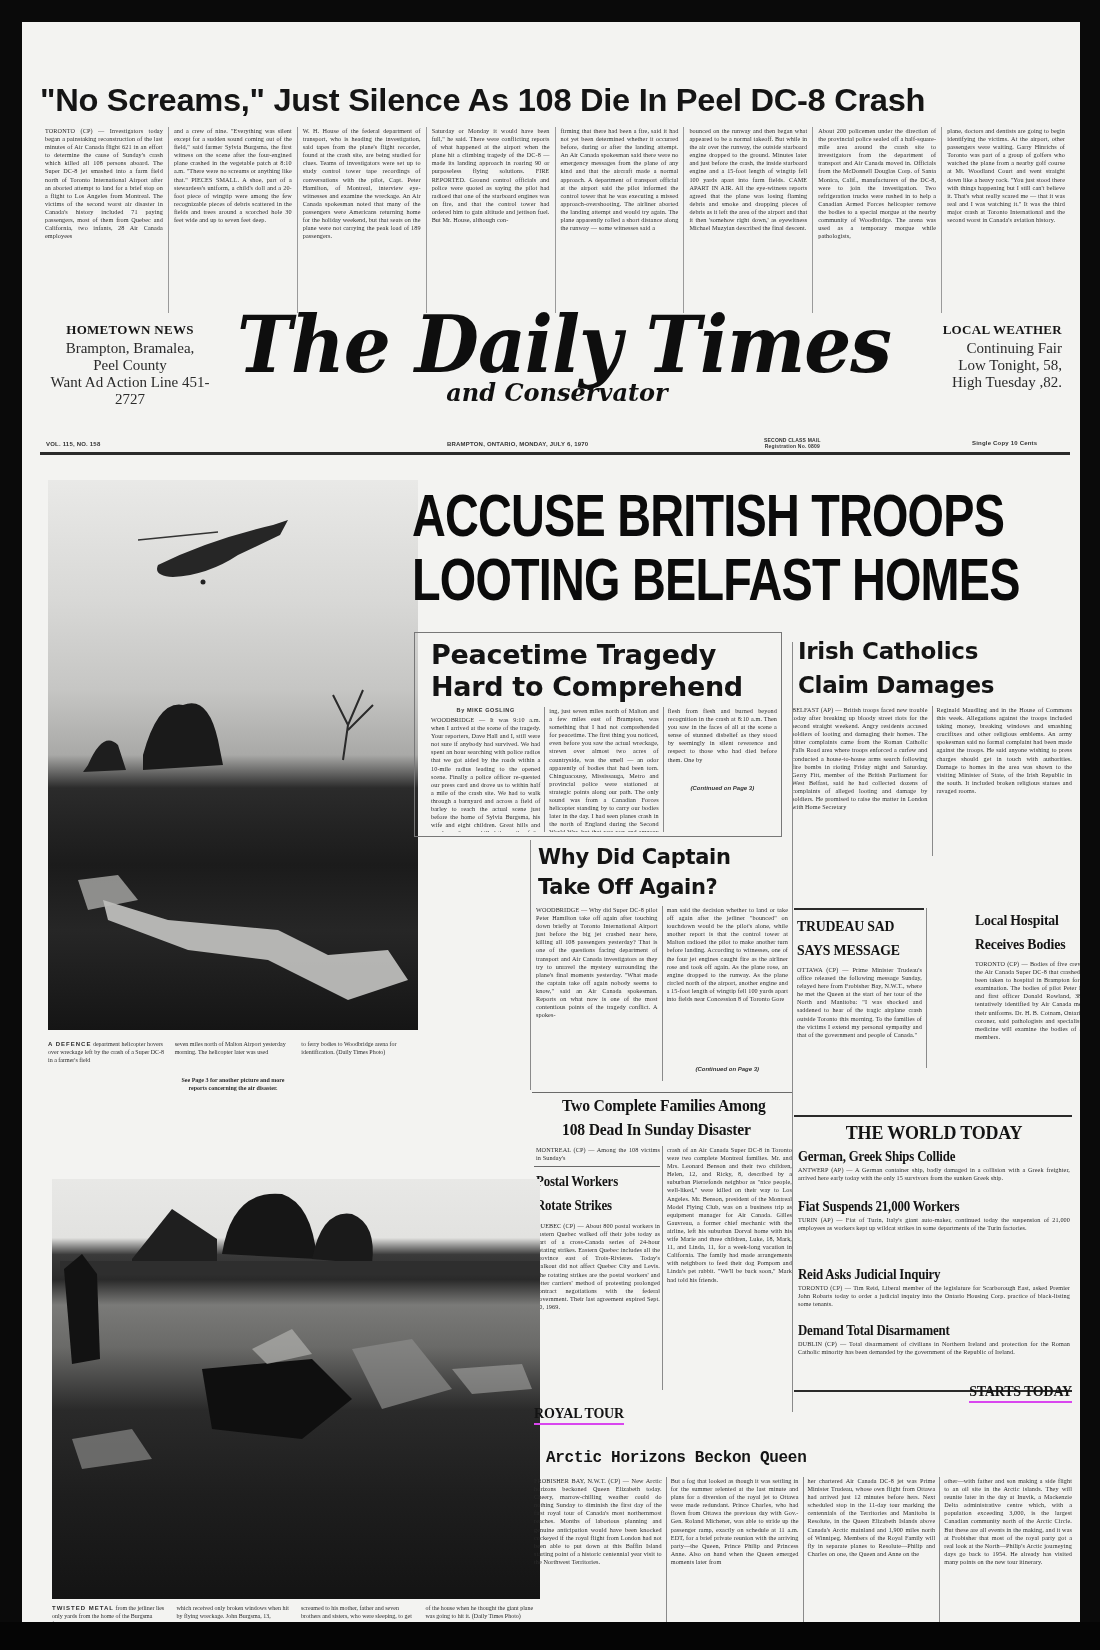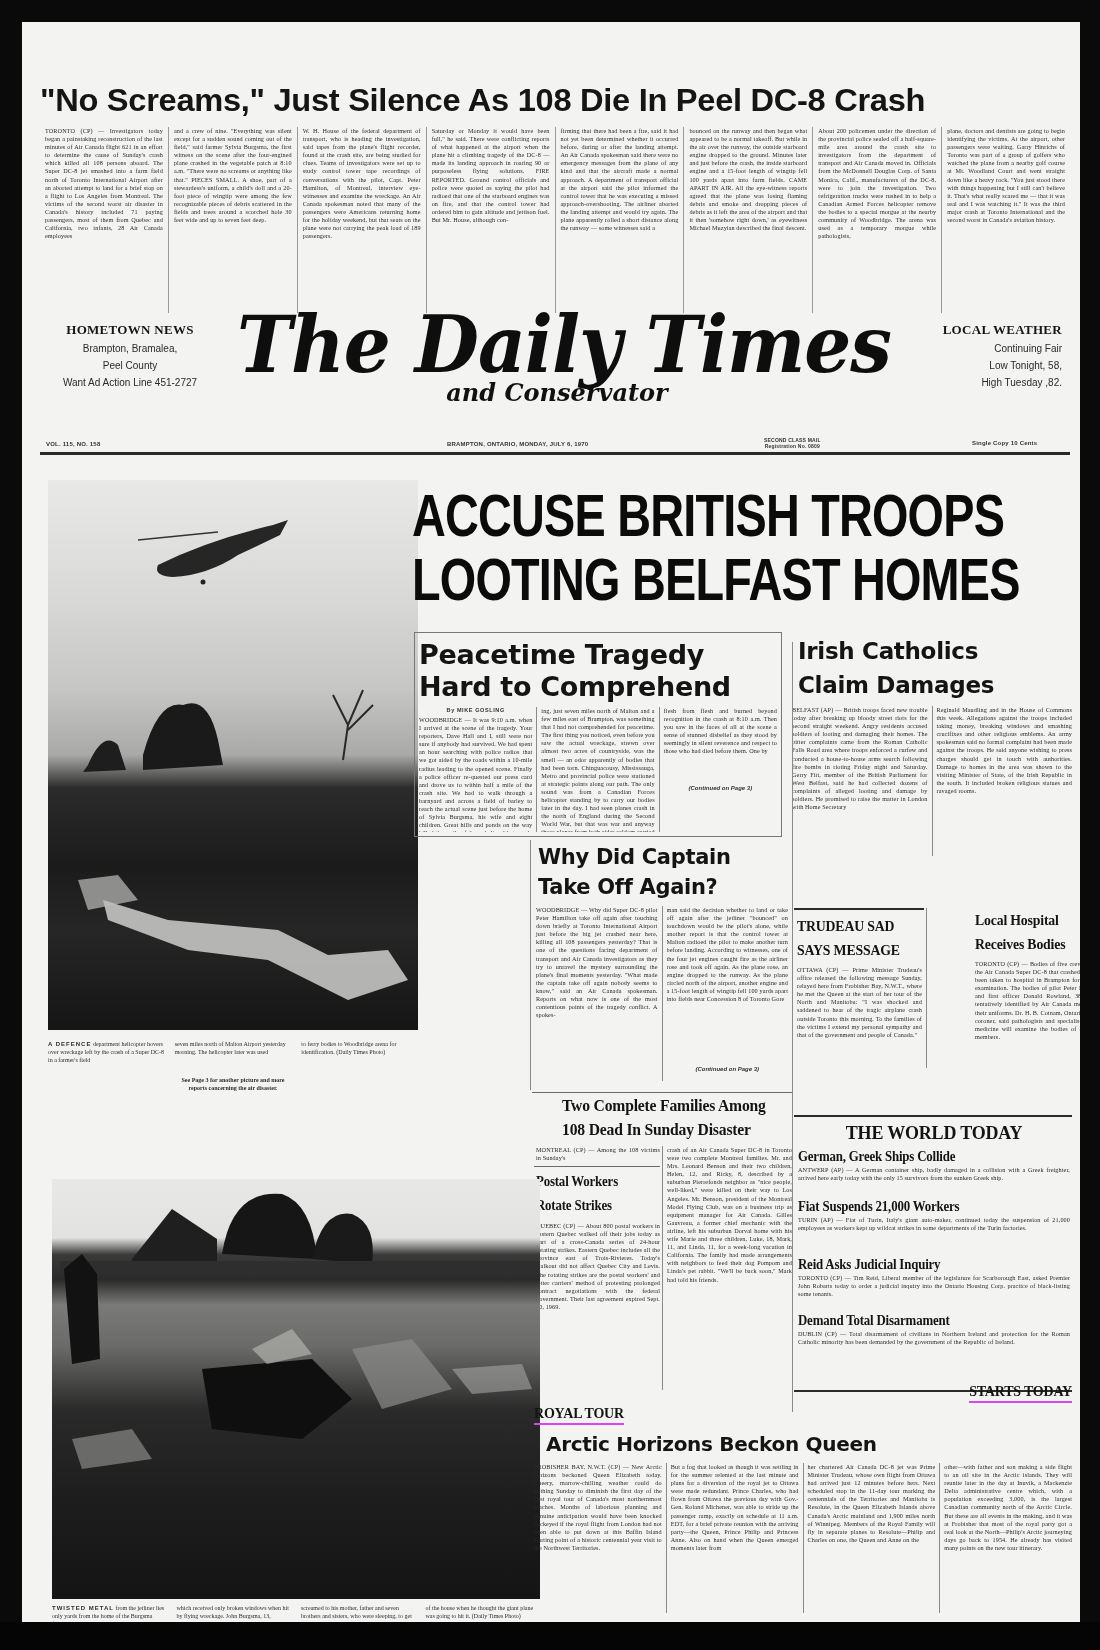--- a/index.html
+++ b/index.html
@@ -22,21 +22,21 @@
   }
   .top-cols { display: flex; gap: 0; }
   .top-cols > div { flex: 1; padding: 0 5px; }
   .top-cols > div + div { border-left: 1px solid #9a9a9a; }
   .flag {
     font-family: "DejaVu Serif", serif; font-weight: bold; font-size: 74px; letter-spacing: -1px;
     color: #0e0e0e; white-space: nowrap; transform: scaleY(1.05); font-style: italic;
   }
   .subflag { font-family: "DejaVu Serif", serif; font-weight: bold; font-size: 24px; color: #111; font-style: italic; }
   .ear-title { font-family: "Liberation Serif", serif; font-weight: bold; font-size: 13px; letter-spacing: 0.3px; }
-  .ear-line { font-family: Liberation Sans, sans-serif; font-size: 10px; line-height: 17px; color: #2a2a2a; }
+  .ear-line { font-family: Liberation Serif, serif; font-size: 15px; line-height: 17px; color: #2a2a2a; }
   .smallcaps { font-family: "Liberation Sans", sans-serif; font-weight: bold; font-size: 6px; color: #333; letter-spacing: 0.2px; }
   .banner {
     font-family: "Liberation Sans", sans-serif; font-weight: bold; font-size: 60px; line-height: 64px;
     color: #0b0b0b; letter-spacing: -1px; white-space: nowrap; transform: scaleX(0.78); transform-origin: left top;
   }
   .slab-hed { font-family: "DejaVu Sans", sans-serif; font-weight: bold; color: #141414; letter-spacing: -0.3px; }
   .cond-hed { font-family: "Liberation Serif", serif; font-weight: bold; color: #141414; letter-spacing: -0.2px; transform: scaleX(0.92); transform-origin: left; white-space: nowrap; }
   .byline { font-family: "Liberation Sans", sans-serif; font-weight: bold; font-size: 5.5px; color: #333; text-align: center; letter-spacing: 0.6px; }
   .cont { font-family: "Liberation Sans", sans-serif; font-weight: bold; font-style: italic; font-size: 6px; color: #333; text-align: center; }
   .photo { position: absolute; overflow: hidden; }
@@ -116,21 +116,21 @@
       <div style="flex:1;">to ferry bodies to Woodbridge arena for identification. (Daily Times Photo)</div>
     </div>
     <div style="width:110px; margin:12px auto 0; text-align:center; font-weight:bold;">See Page 3 for another picture and more reports concerning the air disaster.</div>
   </div>
 
   <div class="abs" style="left:390px; top:462px; width:660px;">
     <div class="banner">ACCUSE BRITISH TROOPS</div>
     <div class="banner">LOOTING BELFAST HOMES</div>
   </div>
 
-  <div class="box" style="left:392px; top:610px; width:368px; height:205px; border-color:#777;">
+  <div class="box" style="left:392px; top:610px; width:368px; height:205px; border-color:#777;padding-left:12px;">
     <div class="slab-hed" style="font-size:27px; line-height:32px; padding:6px 0 0 4px;">
       <div>Peacetime Tragedy</div>
       <div>Hard to Comprehend</div>
     </div>
     <div style="display:flex; padding:4px 4px 0; gap:0;">
       <div style="flex:1; padding-right:4px; height:125px; overflow:hidden;">
         <div class="byline">By MIKE GOSLING</div>
         <div class="body-text" style="margin-top:3px;">WOODBRIDGE — It was 9:10 a.m. when I arrived at the scene of the tragedy. Your reporters, Dave Hall and I, still were not sure if anybody had survived. We had spent an hour searching with police radios that we got aided by the roads within a 10-mile radius leading to the opened scene. Finally a police officer re-quested our press card and drove us to within half a mile of the crash site. We had to walk through a barnyard and across a field of barley to reach the actual scene just before the home of Sylvia Burgsma, his wife and eight children. Great hills and ponds on the way killed the smile of the unbelievable tragedy that awaited us just around the corner.</div>
       </div>
       <div class="body-text col-rule" style="flex:1; padding:0 4px; height:125px; overflow:hidden;">ing, just seven miles north of Malton and a few miles east of Brampton, was something that I had not comprehended for peacetime. The first thing you noticed, even before you saw the actual wreckage, strewn over almost two acres of countryside, was the smell — an odor apparently of bodies that had been torn. Chinguacousy, Mississauga, Metro and provincial police were stationed at strategic points along our path. The only sound was from a Canadian Forces helicopter standing by to carry our bodies later in the day. I had seen planes crash in the north of England during the Second World War, but that was war and anyway those planes from both sides seldom carried any more than the pilot who often had a chance to bail out. The scene that met us on a peaceful, bright Sunday morn-</div>
@@ -209,21 +209,21 @@
   <div class="abs" style="left:776px; top:1098px; width:272px;">
     <div class="cond-hed" style="font-size:18px; text-align:center; transform:none; line-height:26px;">THE WORLD TODAY</div>
     <div style="margin-top:2px;">
       <div class="cond-hed" style="font-size:14px; line-height:18px;">German, Greek Ships Collide</div>
       <div class="body-text" style="height:26px; overflow:hidden;">ANTWERP (AP) — A German container ship, badly damaged in a collision with a Greek freighter, arrived here early today with the only 15 survivors from the sunken Greek ship.</div>
     </div>
     <div style="margin-top:6px;">
       <div class="cond-hed" style="font-size:14px; line-height:18px;">Fiat Suspends 21,000 Workers</div>
       <div class="body-text" style="height:34px; overflow:hidden;">TURIN (AP) — Fiat of Turin, Italy's giant auto-maker, continued today the suspension of 21,000 employees as workers kept up wildcat strikes in some departments of the Turin factories.</div>
     </div>
-    <div style="margin-top:6px;">
+    <div style="margin-top:16px;">
       <div class="cond-hed" style="font-size:14px; line-height:18px;">Reid Asks Judicial Inquiry</div>
       <div class="body-text" style="height:32px; overflow:hidden;">TORONTO (CP) — Tim Reid, Liberal member of the legislature for Scarborough East, asked Premier John Robarts today to order a judicial inquiry into the Ontario Housing Corp. practice of black-listing some tenants.</div>
     </div>
     <div style="margin-top:6px;">
       <div class="cond-hed" style="font-size:14px; line-height:18px;">Demand Total Disarmament</div>
       <div class="body-text" style="height:26px; overflow:hidden;">DUBLIN (CP) — Total disarmament of civilians in Northern Ireland and protection for the Roman Catholic minority has been demanded by the government of the Republic of Ireland.</div>
     </div>
   </div>
   <div class="rule-h" style="left:772px; top:1368px; width:278px; height:2px;"></div>
 
@@ -247,21 +247,21 @@
     <div style="flex:1;">which received only broken windows when hit by flying wreckage. John Burgsma, 13,</div>
     <div style="flex:1;">screamed to his mother, father and seven brothers and sisters, who were sleeping, to get out</div>
     <div style="flex:1;">of the house when he thought the giant plane was going to hit it. (Daily Times Photo)</div>
   </div>
 
   <div class="abs" style="left:512px; top:1384px; width:538px;">
     <div style="display:flex; justify-content:space-between; align-items:flex-end;">
       <span class="cond-hed underline-hed" style="font-size:14px; transform:none;">ROYAL TOUR</span>
       <span class="cond-hed underline-hed" style="font-size:14px; transform:none; margin-top:-30px; position:relative; top:-22px;">STARTS TODAY</span>
     </div>
-    <div class="slab-hed" style="font-size:20px; line-height:30px; padding-left:12px; margin-top:4px;">Arctic Horizons Beckon Queen</div>
+    <div class="slab-hed" style="font-size:16px; line-height:30px; padding-left:12px; margin-top:18px;font-family:Liberation Mono, monospace;">Arctic Horizons Beckon Queen</div>
     <div style="display:flex; margin-top:4px;">
       <div class="body-text" style="flex:1; padding-right:4px; height:150px; overflow:hidden;">FROBISHER BAY, N.W.T. (CP) — New Arctic horizons beckoned Queen Elizabeth today. Cheery, marrow-chilling weather could do nothing Sunday to diminish the first day of the first royal tour of Canada's most northernmost reaches. Months of laborious planning and genuine anticipation would have been knocked cockeyed if the royal flight from London had not been able to put down at this Baffin Island starting point of a historic centennial year visit to the Northwest Territories.</div>
       <div class="body-text col-rule" style="flex:1; padding:0 4px; height:150px; overflow:hidden;">But a fog that looked as though it was settling in for the summer relented at the last minute and plans for a diversion of the royal jet to Ottawa were made redundant. Prince Charles, who had flown from Ottawa the previous day with Gov.-Gen. Roland Michener, was able to stride up the passenger ramp, exactly on schedule at 11 a.m. EDT, for a brief private reunion with the arriving party—the Queen, Prince Philip and Princess Anne. Also on hand when the Queen emerged moments later from</div>
       <div class="body-text col-rule" style="flex:1; padding:0 4px; height:150px; overflow:hidden;">her chartered Air Canada DC-8 jet was Prime Minister Trudeau, whose own flight from Ottawa had arrived just 12 minutes before hers. Next scheduled stop in the 11-day tour marking the centennials of the Territories and Manitoba is Resolute, in the Queen Elizabeth Islands above Canada's Arctic mainland and 1,900 miles north of Winnipeg. Members of the Royal Family will fly in separate planes to Resolute—Philip and Charles on one, the Queen and Anne on the</div>
       <div class="body-text col-rule" style="flex:1; padding-left:4px; height:150px; overflow:hidden;">other—with father and son making a side flight to an oil site in the Arctic islands. They will reunite later in the day at Inuvik, a Mackenzie Delta administrative centre which, with a population exceeding 3,000, is the largest Canadian community north of the Arctic Circle. But these are all events in the making, and it was at Frobisher that most of the royal party got a real look at the North—Philip's Arctic journeying days go back to 1954. He already has visited many points on the new tour itinerary.</div>
     </div>
   </div>
 
 </div>
 <div class="bottom-bar"></div>

